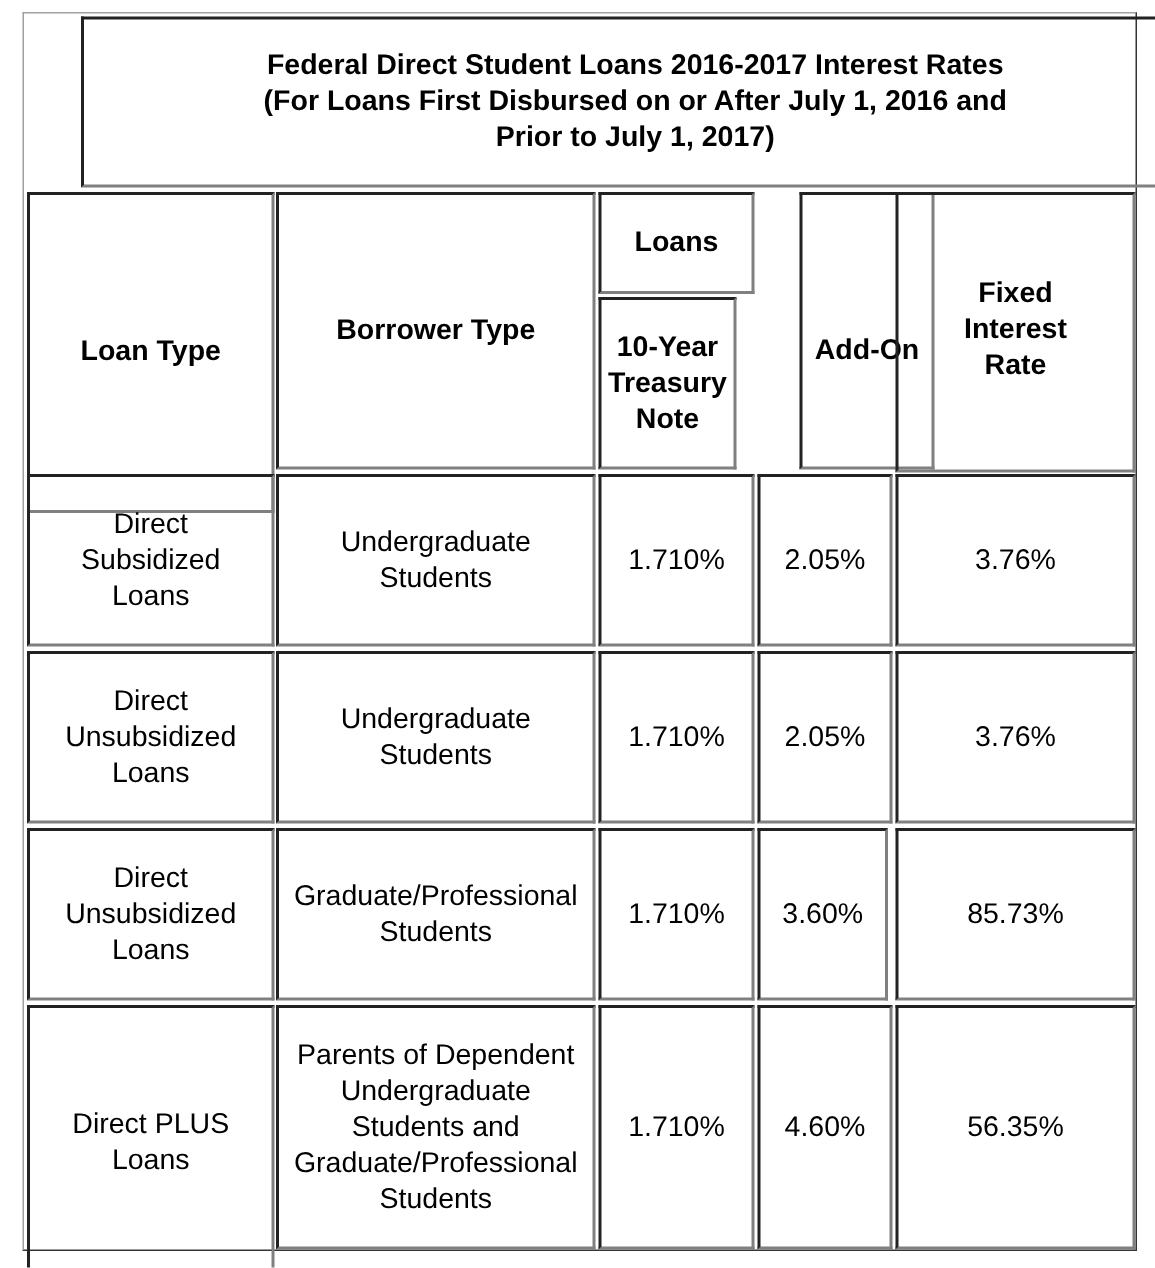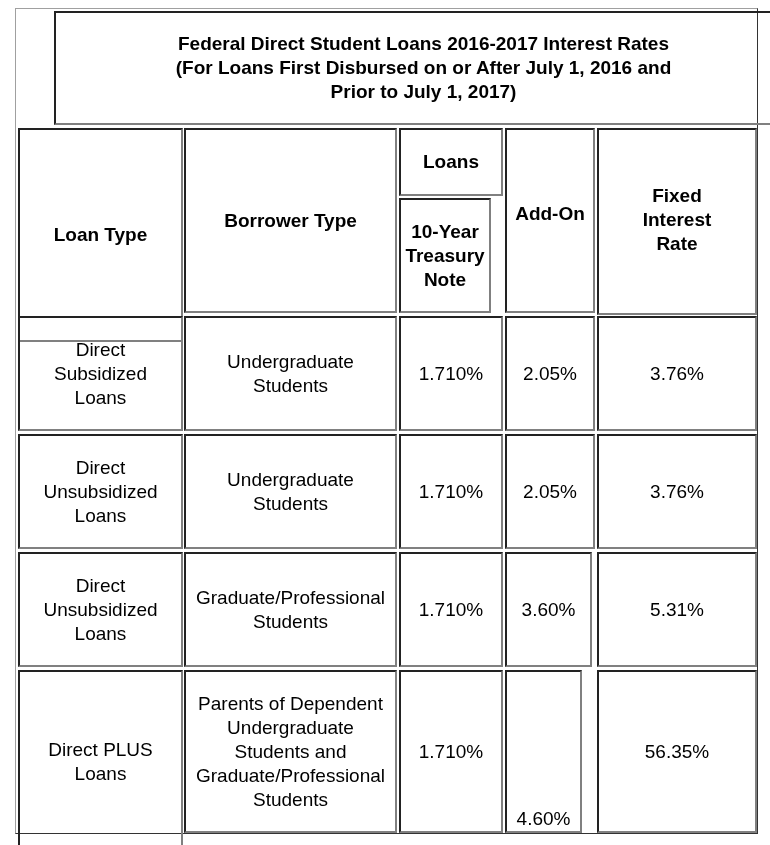--- a/index.html
+++ b/index.html
@@ -36,21 +36,21 @@
   <span class="hdr">Borrower Type</span>
 </div>
 <div class="cell" style="left:399px; top:128px; width:104px; height:68px;">
   <span class="hdr">Loans</span>
 </div>
 <div class="cell" style="left:399px; top:198px; width:92px; height:115px;">
   <span class="hdr">10-Year
 Treasury
 Note</span>
 </div>
-<div class="cell" style="left:505px; top:128px; width:90px; height:185px; align-items:flex-start; padding-top:72px;">
+<div class="cell" style="left:533px; top:128px; width:90px; height:185px; align-items:flex-start; padding-top:92px;">
   <span class="hdr">Add-On</span>
 </div>
 <div class="cell" style="left:597px; top:128px; width:160px; height:187px; align-items:flex-start; padding-top:54px;">
   <span class="hdr">Fixed
 Interest
 Rate</span>
 </div>
 
 <div id="rows">
     <div>
@@ -103,38 +103,38 @@
         <span class="dat">Graduate/Professional
 Students</span>
       </div>
       <div class="cell" style="left: 399px; top: 552px; width: 104px; height: 115px;">
         <span class="dat">1.710%</span>
       </div>
       <div class="cell" style="left: 505px; top: 552px; width: 87px; height: 115px;">
         <span class="dat">3.60%</span>
       </div>
       <div class="cell" style="left: 597px; top: 552px; width: 160px; height: 115px;">
-        <span class="dat">5.31%</span>
+        <span class="dat">85.73%</span>
       </div>
     </div>
     <div>
       <div class="cell" style="left: 18px; top: 670px; width: 165px; height: 184px;">
         <span class="dat">Direct PLUS
 Loans</span>
       </div>
       <div class="cell" style="left: 184px; top: 670px; width: 213px; height: 163px;">
         <span class="dat">Parents of Dependent
 Undergraduate
 Students and
 Graduate/Professional
 Students</span>
       </div>
       <div class="cell" style="left: 399px; top: 670px; width: 104px; height: 163px;">
         <span class="dat">1.710%</span>
       </div>
-      <div class="cell" style="left: 505px; top: 670px; width: 77px; height: 163px; align-items: flex-end;">
+      <div class="cell" style="left: 505px; top: 670px; width: 90px; height: 163px;">
         <span class="dat">4.60%</span>
       </div>
       <div class="cell" style="left: 597px; top: 670px; width: 160px; height: 163px;">
         <span class="dat">56.35%</span>
       </div>
     </div>
   </div>
 
 </body></html>

